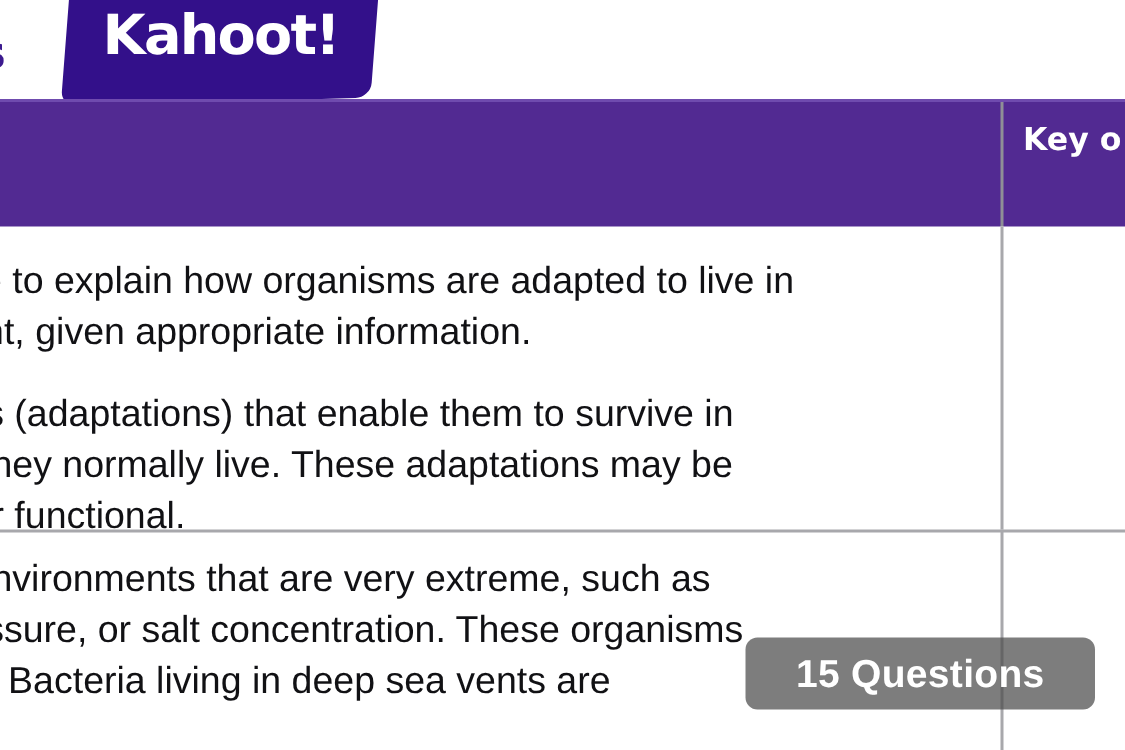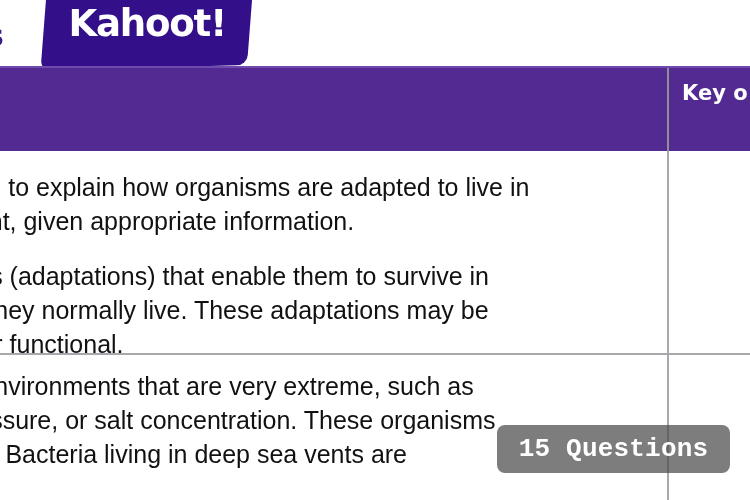--- a/index.html
+++ b/index.html
@@ -198,21 +198,21 @@
     border-radius: 8px;
     display: flex;
     align-items: center;
     justify-content: center;
   }
   .questions-badge-label {
     color: #ffffff;
     font-size: 26px;
     font-weight: 700;
     letter-spacing: 0.2px;
-    font-family: Liberation Mono, monospace;
+    font-family: Liberation Sans, sans-serif;
     white-space: nowrap;
   }
 </style>
 </head>
 <body>
 
 <div id="screen">
 
   <div class="top-strip">
     <div class="clipped-word">s</div>

